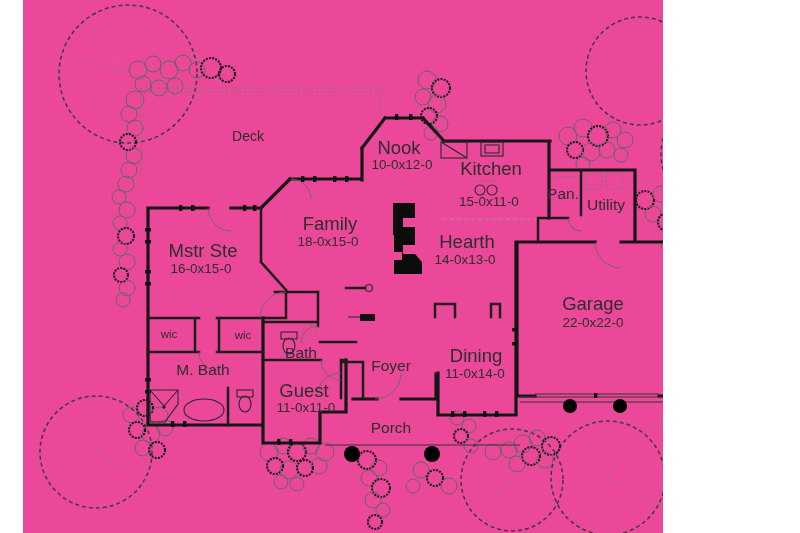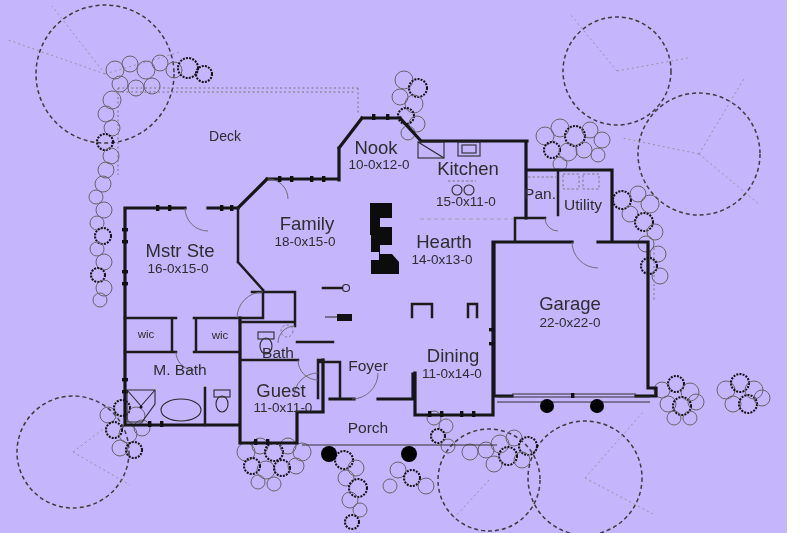--- a/index.html
+++ b/index.html
@@ -1,17 +1,17 @@
 <!DOCTYPE html>
 <html><head>
 <meta charset="utf-8">
 <style>
   html,body{margin:0;padding:0;background:#ffffff;}
-  #stage{position:relative;width:787px;height:533px;background:#c4b5fd;overflow:hidden;
-         font-family:"Liberation Sans", sans-serif;}
+  #stage{position:relative;width:640px;height:533px;background:#ec4899;overflow:hidden;
+         font-family:"Liberation Sans", sans-serif;margin-left:23px;}
   svg text{fill:#2e2e2e;font-family:"Liberation Sans", sans-serif;}
   .room-lb{font-size:18.5px;}
   .room-dim{font-size:13.5px;}
   .small-lb{font-size:15.5px;}
   .tiny-lb{font-size:11.5px;}
   .deck-lb{font-size:14px;}
   .ext{stroke:#161616;stroke-width:3.2;fill:none;stroke-linecap:square;}
   .int{stroke:#1c1c1c;stroke-width:2.5;fill:none;stroke-linecap:square;}
   .thin{stroke:#333;stroke-width:1.1;fill:none;}
   .dashl{stroke:#777;stroke-width:1;fill:none;stroke-dasharray:2 2.5;}

